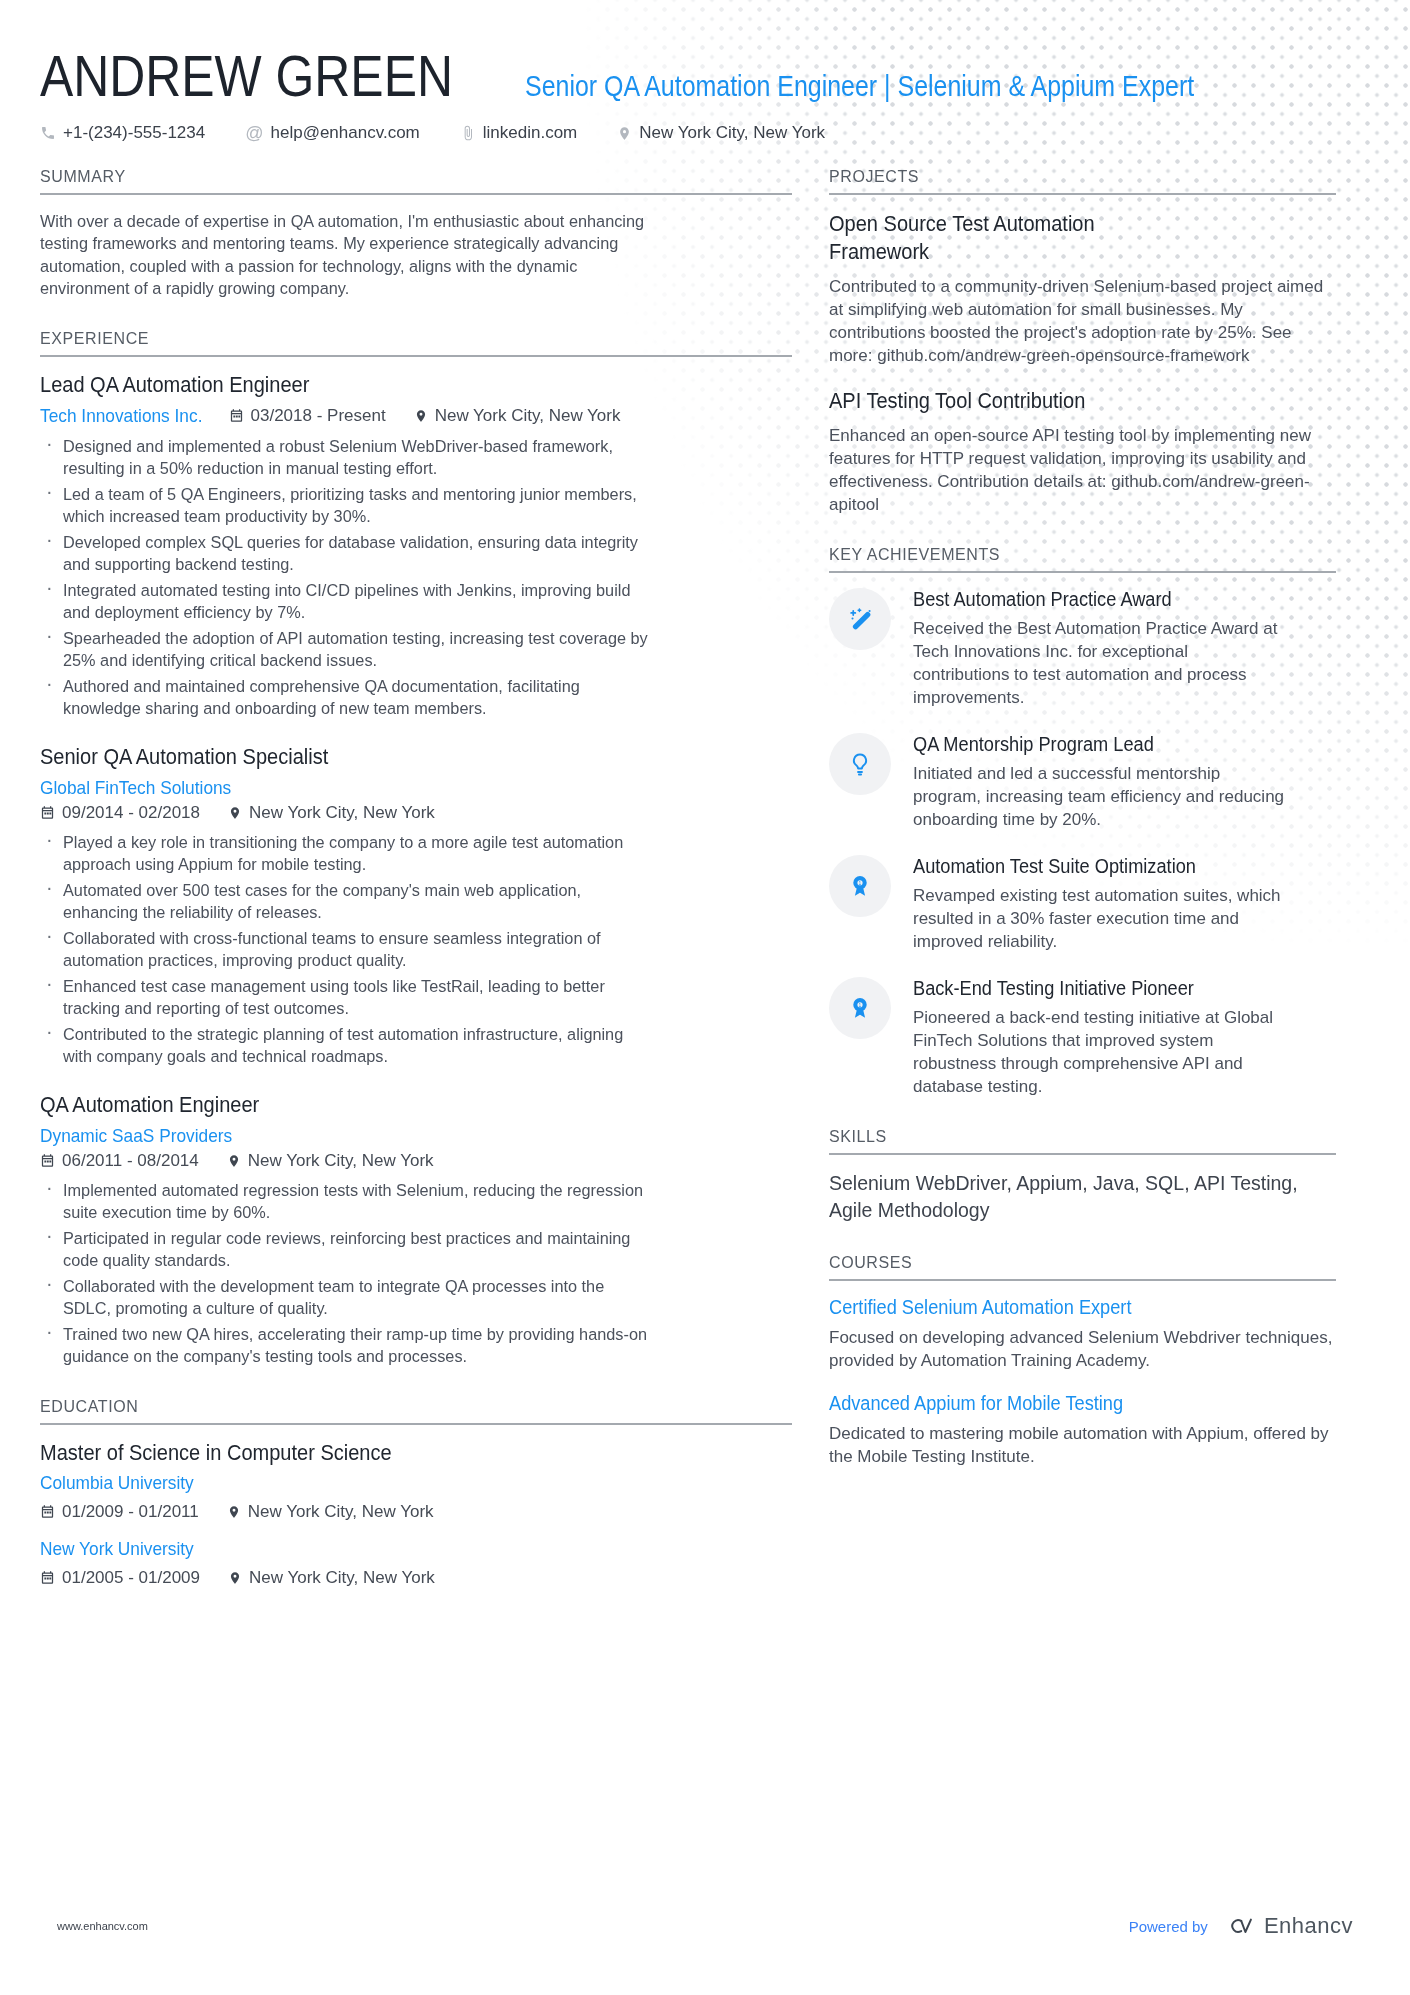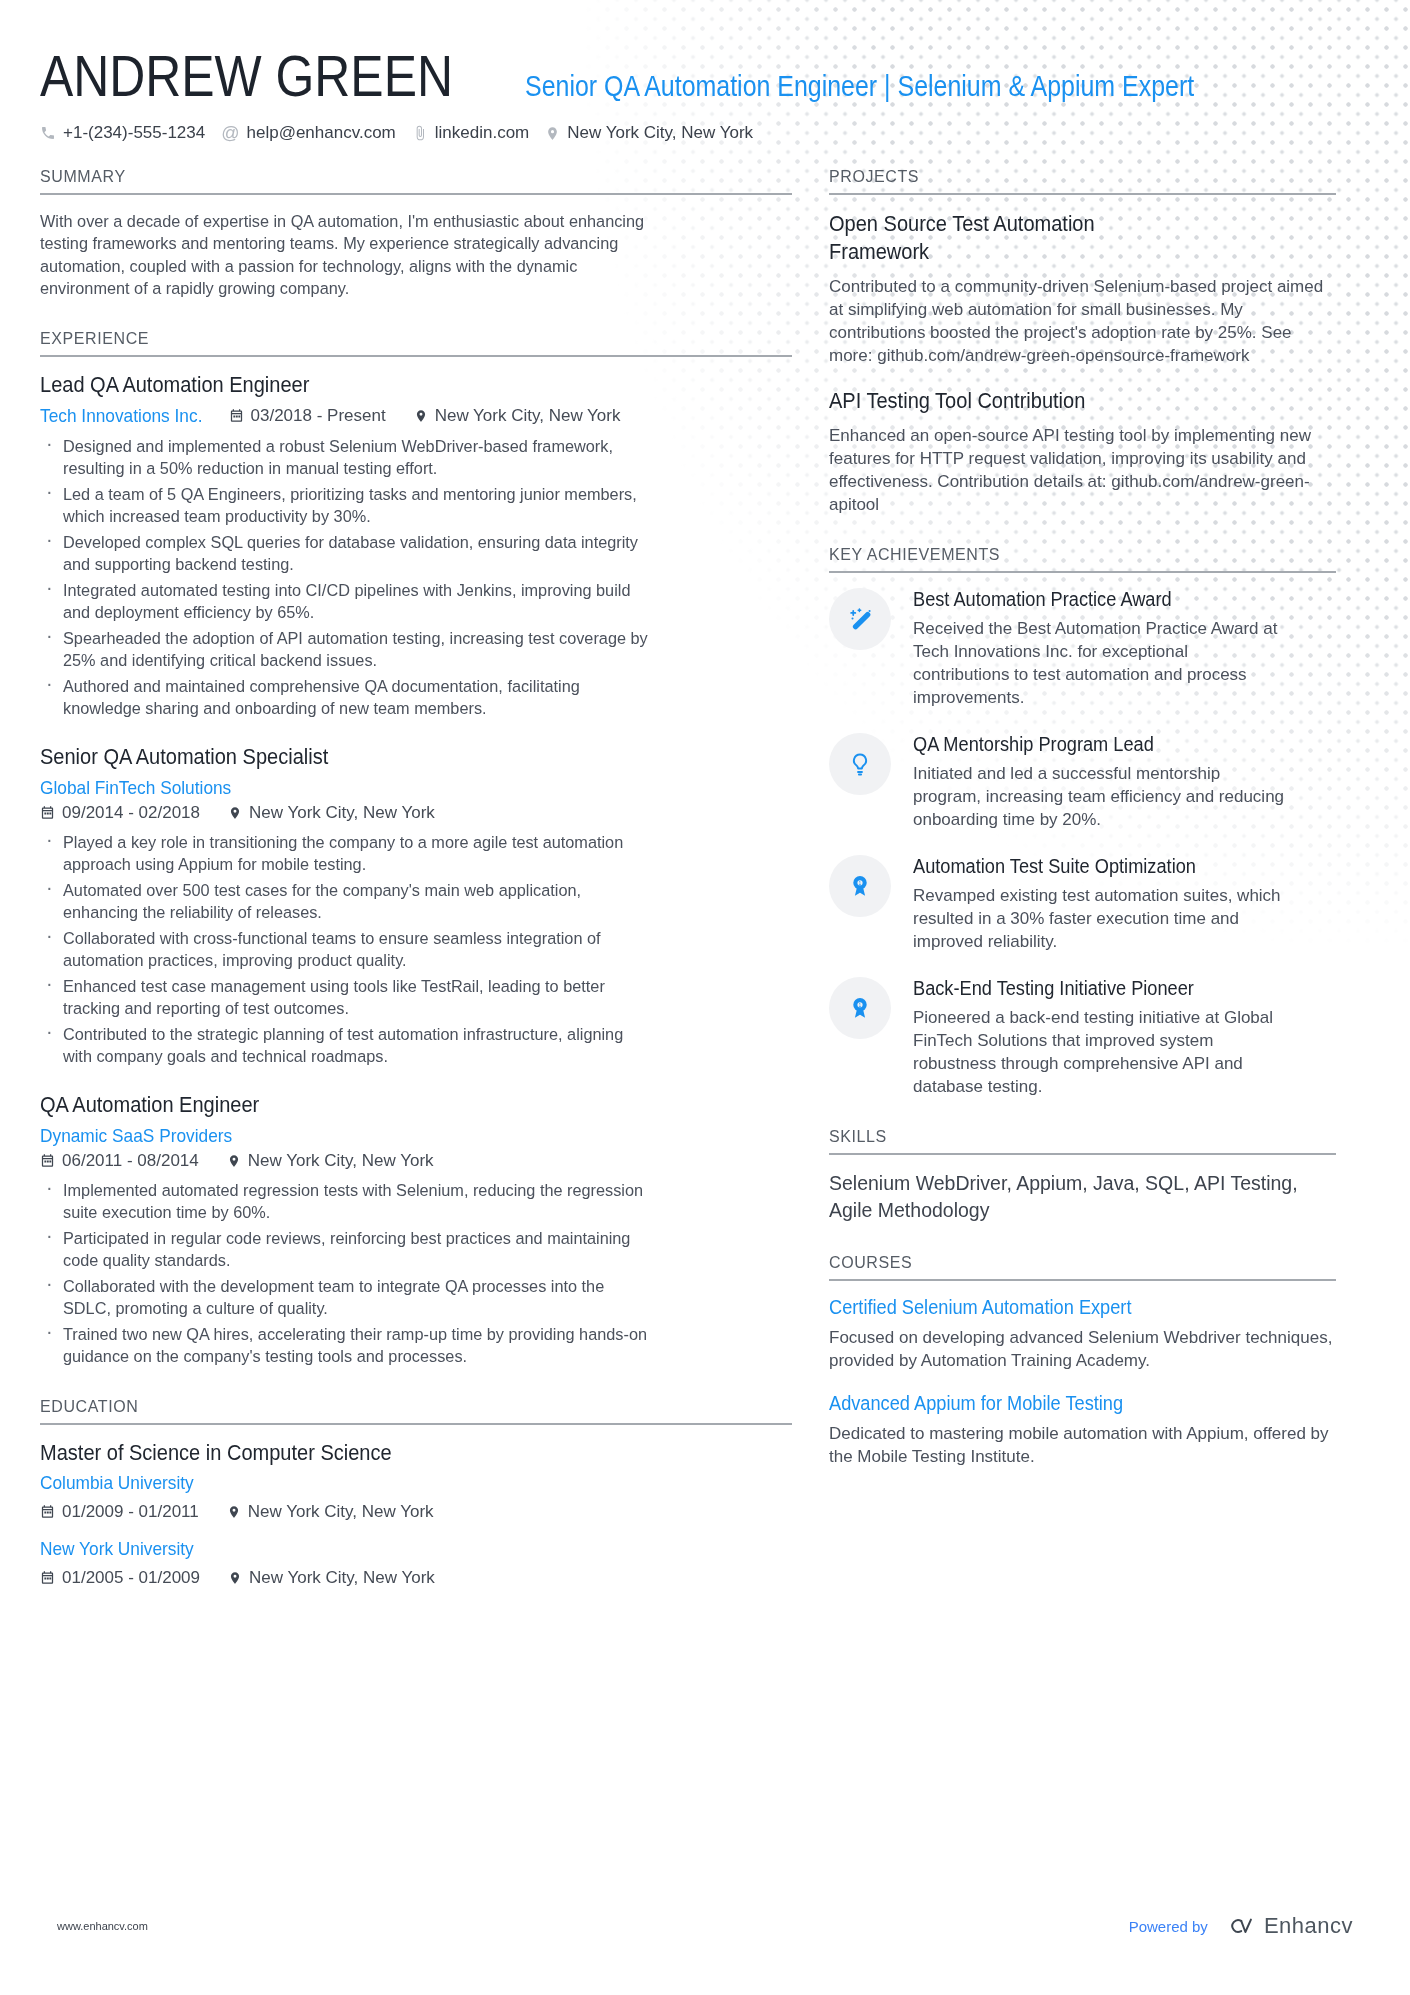--- a/index.html
+++ b/index.html
@@ -18,21 +18,21 @@
     -webkit-mask-image:radial-gradient(ellipse 100% 95% at 96% 0%, #000 48%, transparent 76%);
     mask-image:radial-gradient(ellipse 100% 95% at 96% 0%, #000 48%, transparent 76%);
   }
   .page { position:relative; padding:46px 57px 0 40px; }
 
   .condensed { display:inline-block; transform:scaleX(0.86); transform-origin:0 50%; white-space:nowrap; }
   .condensed-soft { display:inline-block; transform:scaleX(0.91); transform-origin:0 50%; }
 
   .name { font-size:58px; color:#1d232c; font-weight:500; letter-spacing:0; line-height:1.05; }
   .headline { margin-top:8px; font-size:29px; color:#1a91f0; font-weight:400; }
-  .contact-row { margin-top:16px; display:flex; align-items:center; gap:16px; font-size:17px; color:#3b414b;text-align:center; }
+  .contact-row { margin-top:16px; display:flex; align-items:center; gap:40px; font-size:17px; color:#3b414b;text-align:center; }
   .contact-item { display:flex; align-items:center; gap:7px; }
   .contact-item .ic { color:#b3b8bf; display:flex; align-items:center; }
   .at-glyph { font-size:18px; color:#b3b8bf; }
 
   .columns { display:flex; gap:37px; margin-top:24px; }
   .col-left { width:752px; flex:none; }
   .col-right { width:507px; flex:none; position:relative; }
 
   .sec-head {
     font-size:16px; color:#555c65; letter-spacing:0.6px; font-weight:400;
@@ -164,21 +164,21 @@
                     <path d="M12 2C8.13 2 5 5.13 5 9c0 5.25 7 13 7 13s7-7.75 7-13c0-3.87-3.13-7-7-7zm0 9.5A2.5 2.5 0 1 1 12 6.5a2.5 2.5 0 0 1 0 5z"></path>
                   </svg>
               </span>
               <span>New York City, New York</span>
             </span>
           </div>
           <ul class="bullets">
             <li>Designed and implemented a robust Selenium WebDriver-based framework, resulting in a 50% reduction in manual testing effort.</li>
             <li>Led a team of 5 QA Engineers, prioritizing tasks and mentoring junior members, which increased team productivity by 30%.</li>
             <li>Developed complex SQL queries for database validation, ensuring data integrity and supporting backend testing.</li>
-            <li>Integrated automated testing into CI/CD pipelines with Jenkins, improving build and deployment efficiency by 65%.</li>
+            <li>Integrated automated testing into CI/CD pipelines with Jenkins, improving build and deployment efficiency by 7%.</li>
             <li>Spearheaded the adoption of API automation testing, increasing test coverage by 25% and identifying critical backend issues.</li>
             <li>Authored and maintained comprehensive QA documentation, facilitating knowledge sharing and onboarding of new team members.</li>
           </ul>
         </div>
 
         <div class="job">
           <div class="job-title"><span class="condensed-soft">Senior QA Automation Specialist</span></div>
           <div class="meta-row" style="margin-bottom:4px;">
             <span class="company condensed-soft">Global FinTech Solutions</span>
           </div>

